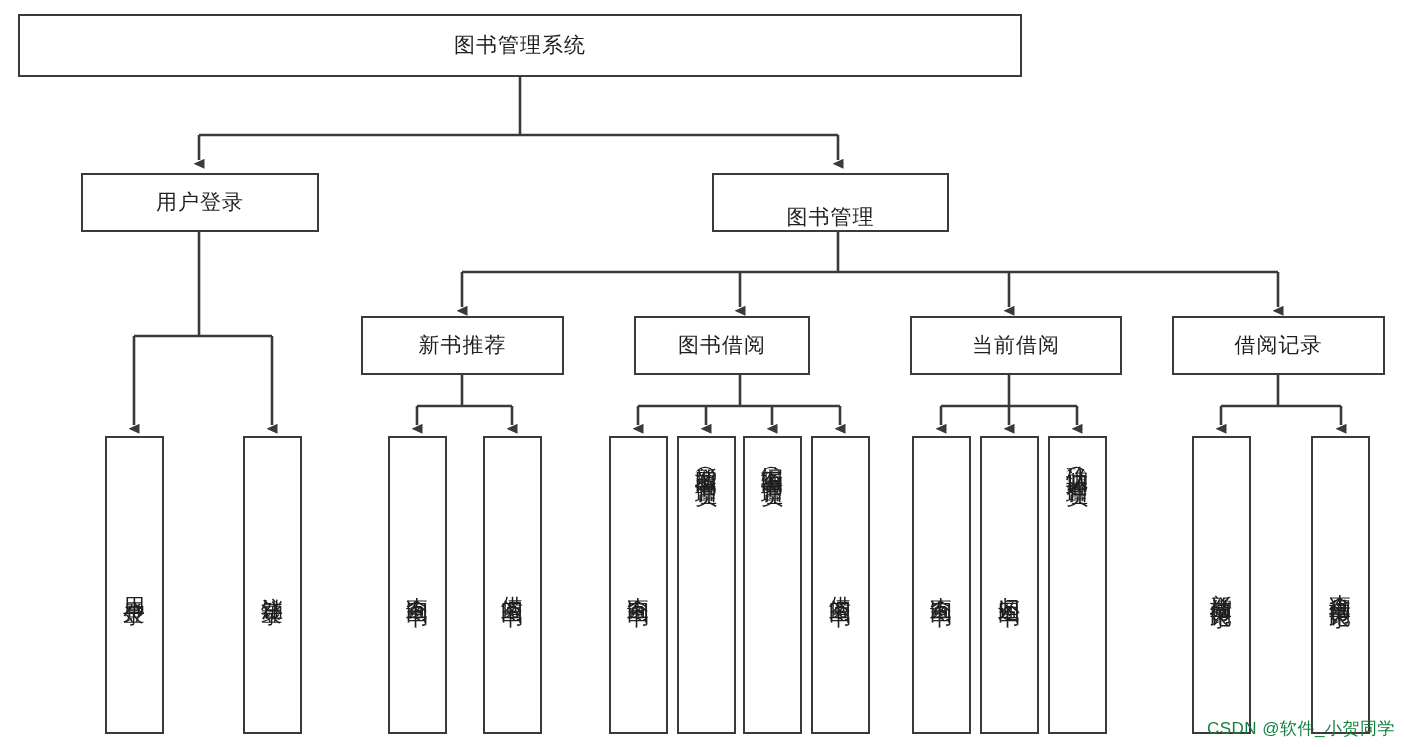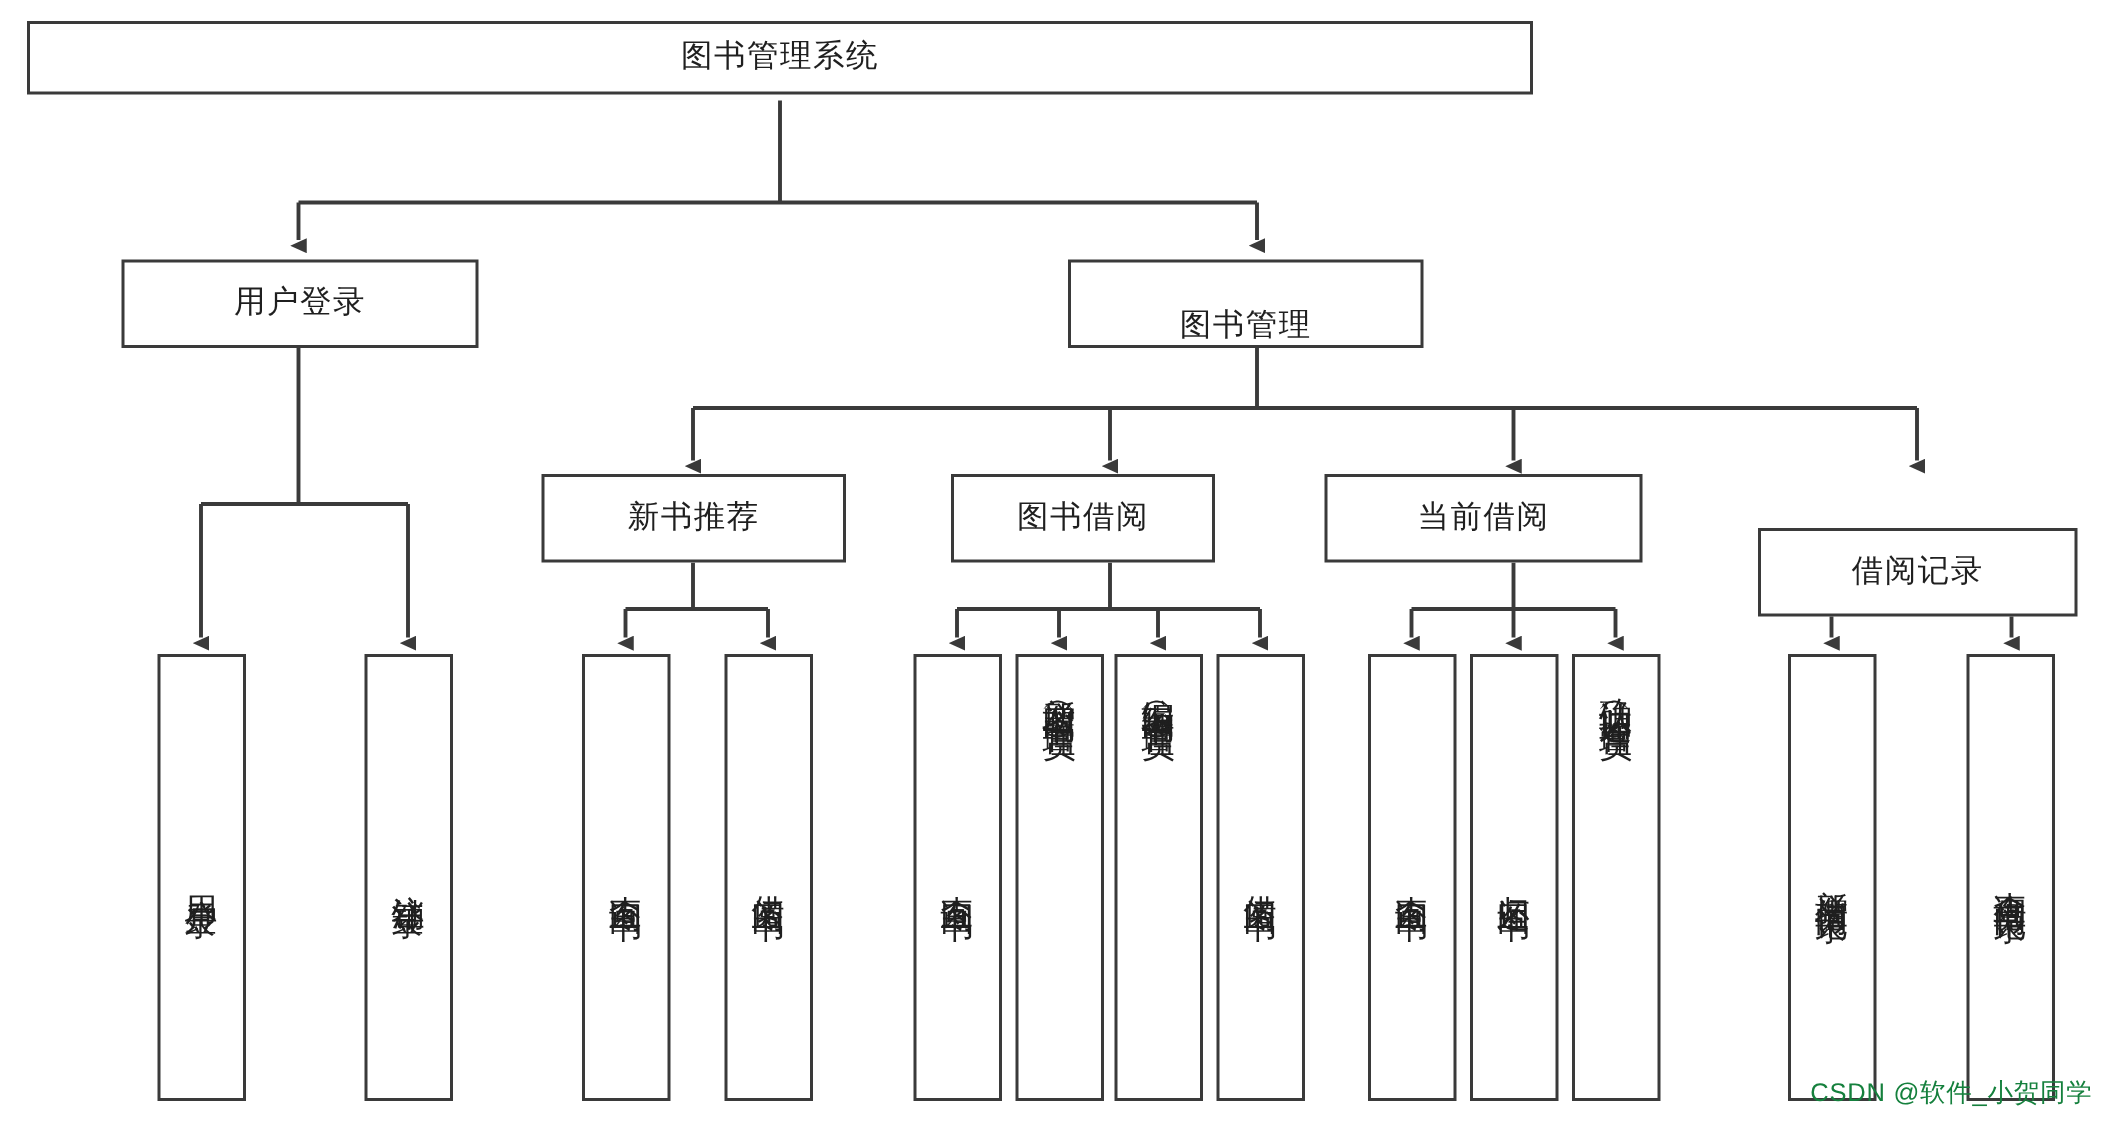--- a/index.html
+++ b/index.html
@@ -103,41 +103,41 @@
       <path d="M1009,406 L1009,425" marker-end="url(#arrow)"></path>
       <path d="M1077,406 L1077,425" marker-end="url(#arrow)"></path>
 
       <path d="M1278,375 L1278,406"></path>
       <path d="M1221,406 L1341,406"></path>
       <path d="M1221,406 L1221,425" marker-end="url(#arrow)"></path>
       <path d="M1341,406 L1341,425" marker-end="url(#arrow)"></path>
     </g>
   </svg>
 
-  <div class="node" style="left:18px;top:14px;width:1004px;height:49px;">
+  <div class="node" style="left:18px;top:14px;width:1004px;height:63px;">
     <span class="label">图书管理系统</span>
   </div>
 
   <div class="node" style="left:81px;top:173px;width:238px;height:59px;">
     <span class="label">用户登录</span>
   </div>
   <div class="node" style="left:712px;top:173px;width:237px;height:59px;align-items:flex-end;">
     <span class="label">图书管理</span>
   </div>
 
   <div class="node" style="left:361px;top:316px;width:203px;height:59px;">
     <span class="label">新书推荐</span>
   </div>
   <div class="node" style="left:634px;top:316px;width:176px;height:59px;">
     <span class="label">图书借阅</span>
   </div>
-  <div class="node" style="left:883px;top:316px;width:212px;height:59px;">
+  <div class="node" style="left:910px;top:316px;width:212px;height:59px;">
     <span class="label">当前借阅</span>
   </div>
-  <div class="node" style="left:1172px;top:316px;width:213px;height:59px;margin-top:36px;">
+  <div class="node" style="left:1172px;top:316px;width:213px;height:59px;">
     <span class="label">借阅记录</span>
   </div>
 
   <div class="node leaf center-v" style="left:105px;top:436px;width:59px;height:298px;">
     <span class="label">用户登录</span>
   </div>
   <div class="node leaf center-v" style="left:243px;top:436px;width:59px;height:298px;">
     <span class="label">注销登录</span>
   </div>
 

